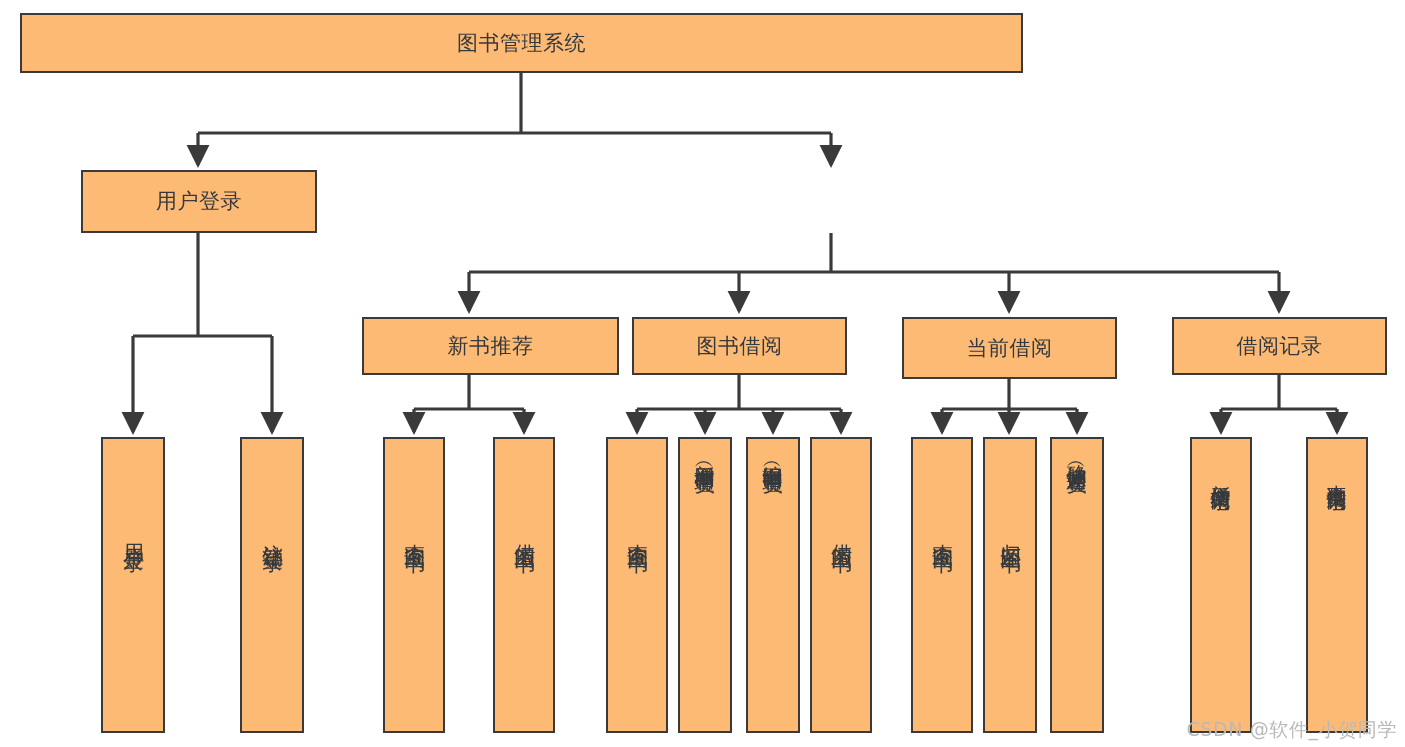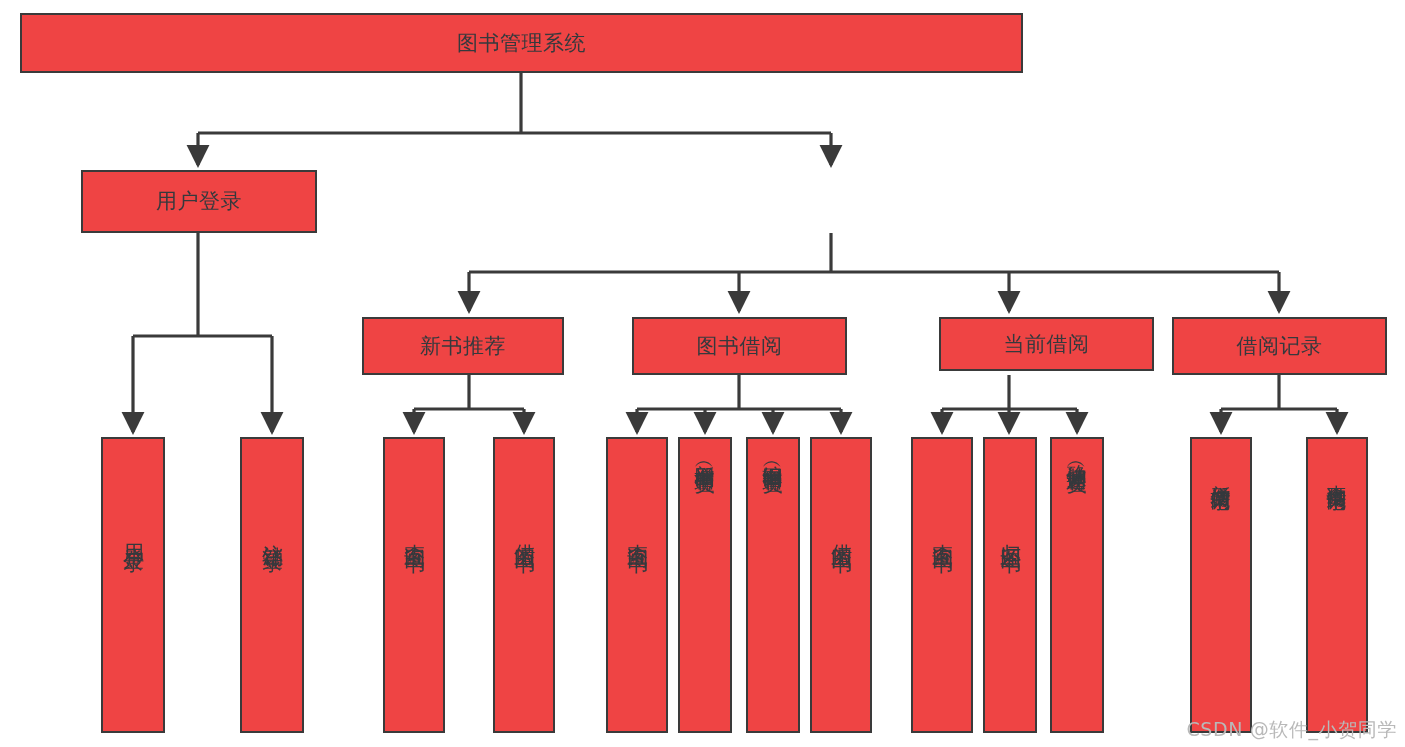--- a/index.html
+++ b/index.html
@@ -21,21 +21,21 @@
     position: absolute;
     left: 0;
     top: 0;
     width: 1405px;
     height: 747px;
     pointer-events: none;
   }
   .node {
     position: absolute;
     box-sizing: border-box;
-    background: #ef4444;
+    background: #fdba74;
     border: 2.4px solid #3a3a3a;
     display: flex;
     align-items: center;
     justify-content: center;
     color: #33373b;
     z-index: 2;
   }
   .node .label {
     font-size: 21px;
     line-height: 1.18;
@@ -135,29 +135,29 @@
 
   <div class="node horiz" style="left:20px; top:13px; width:1003px; height:60px;">
     <span class="label">图书管理系统</span>
   </div>
 
   <div class="node horiz" style="left:81px; top:170px; width:236px; height:63px;">
     <span class="label">用户登录</span>
   </div>
 
 
-  <div class="node horiz" style="left:362px; top:317px; width:202px; height:58px;">
+  <div class="node horiz" style="left:362px; top:317px; width:257px; height:58px;">
     <span class="label">新书推荐</span>
   </div>
 
   <div class="node horiz" style="left:632px; top:317px; width:215px; height:58px;">
     <span class="label">图书借阅</span>
   </div>
 
-  <div class="node horiz" style="left:902px; top:317px; width:215px; height:54px;margin-left:37px;">
+  <div class="node horiz" style="left:902px; top:317px; width:215px; height:62px;">
     <span class="label">当前借阅</span>
   </div>
 
   <div class="node horiz" style="left:1172px; top:317px; width:215px; height:58px;">
     <span class="label">借阅记录</span>
   </div>
 
   <div class="node vert" style="left:101px; top:437px; width:64px; height:296px; padding-top:88px;">
     <span class="label">用户登录</span>
   </div>

